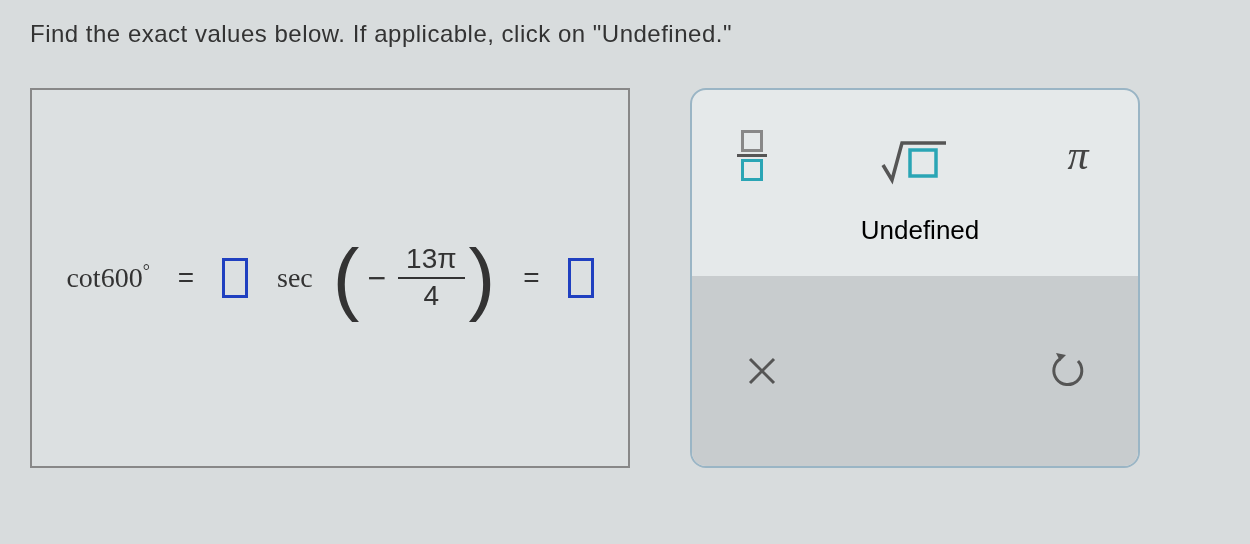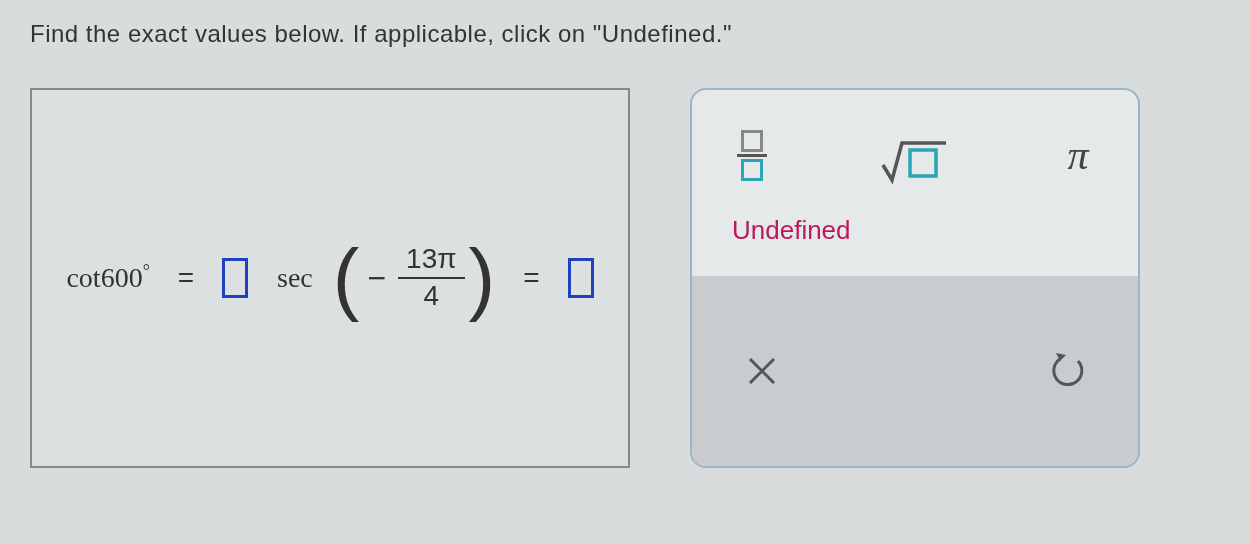--- a/index.html
+++ b/index.html
@@ -144,22 +144,23 @@
       display: block;
     }
     .pi-icon {
       font-size: 42px;
       font-family: Georgia, serif;
       color: #444;
       font-style: italic;
     }
     .undefined-label {
       font-size: 26px;
-      color: #be185d;
+      color: #000000;
       padding: 20px 0 30px 10px;
+      text-align: center;
     }
     .action-row {
       background: #c8ccce;
       margin: 0 -30px -25px -30px;
       padding: 20px 40px;
       border-radius: 0 0 14px 14px;
       display: flex;
       justify-content: space-between;
       align-items: center;
       flex: 1;

